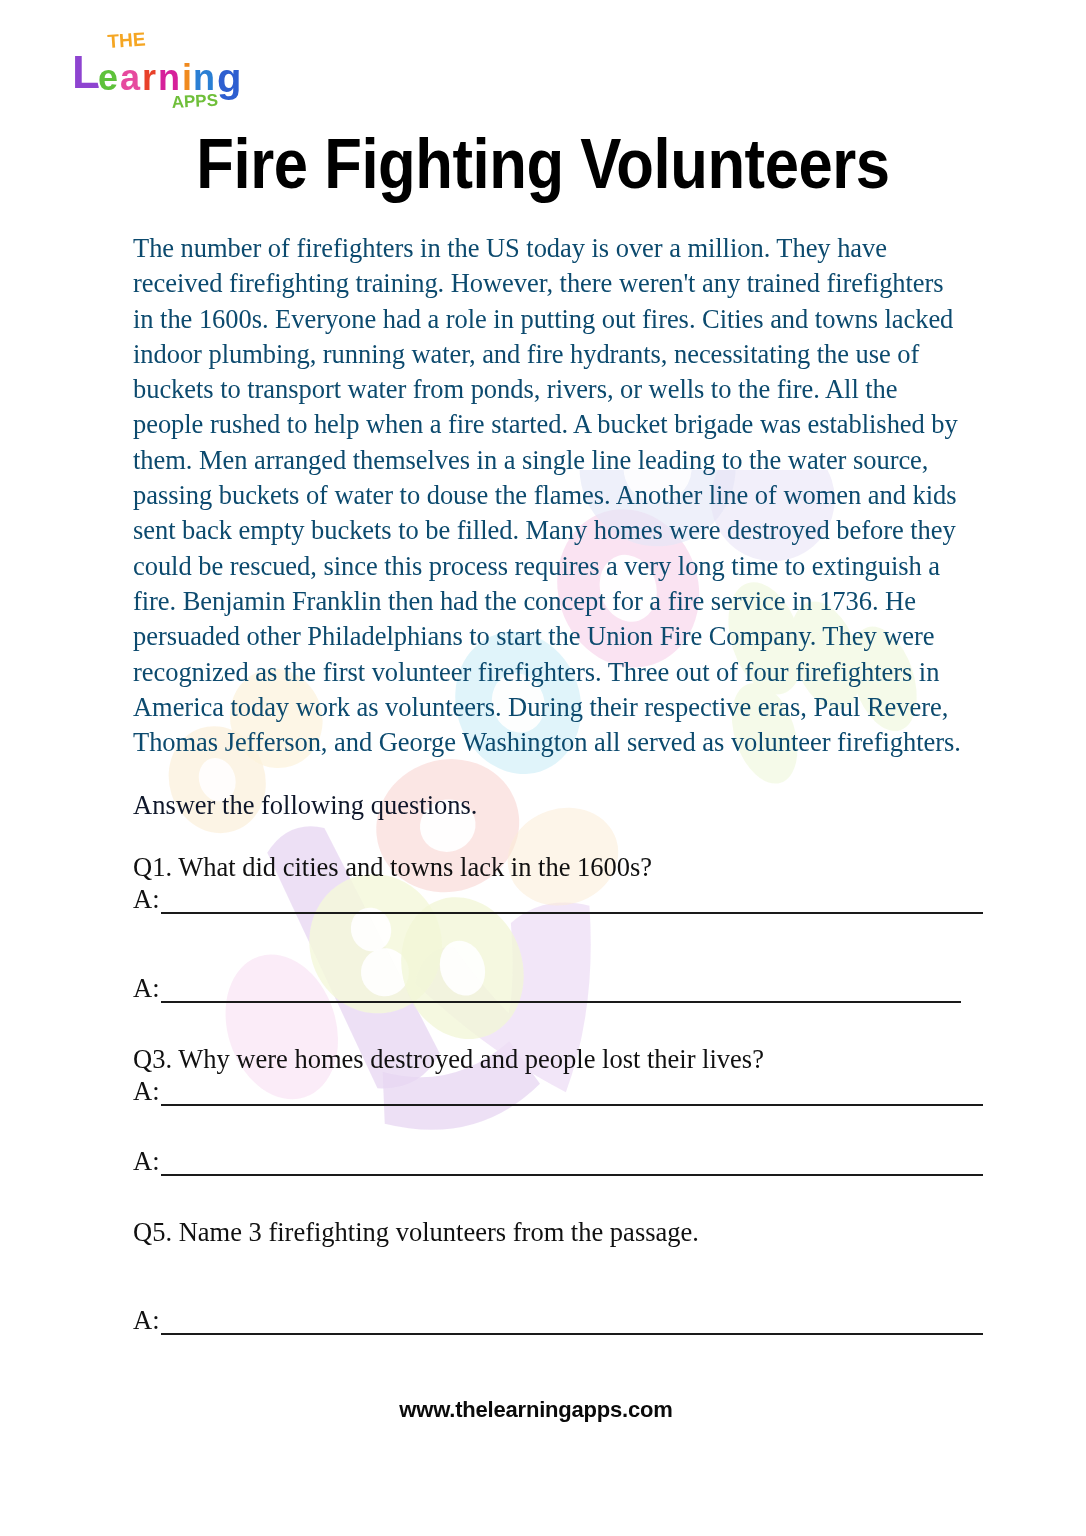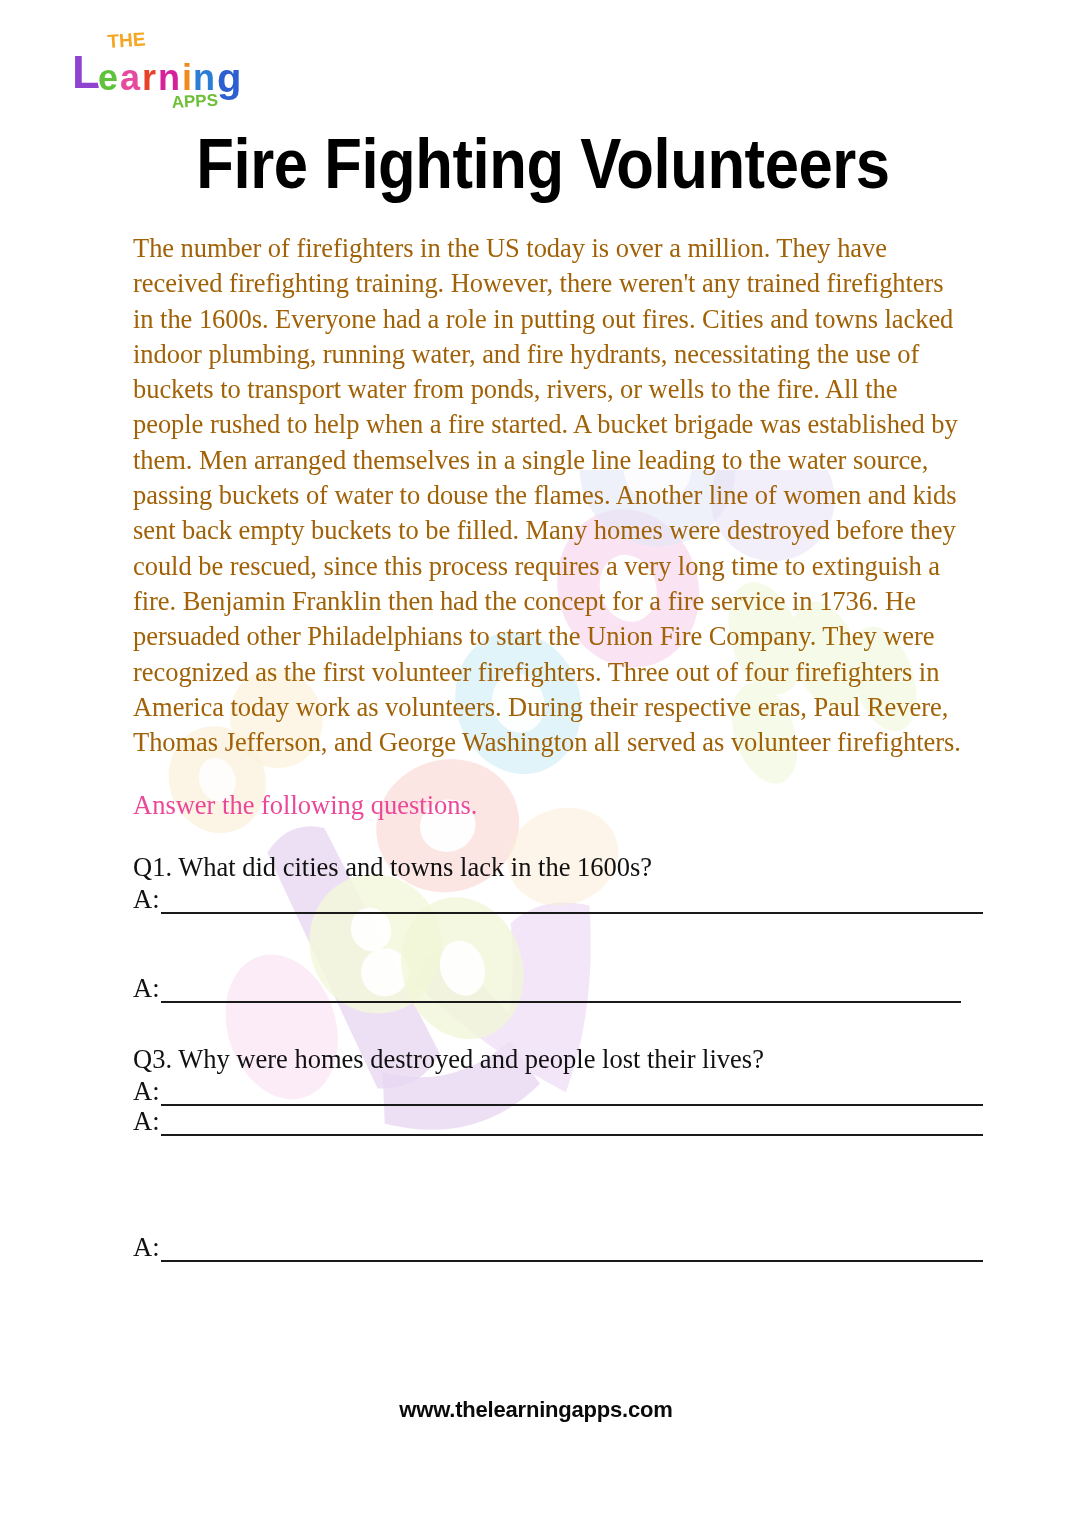--- a/index.html
+++ b/index.html
@@ -64,30 +64,30 @@
     position: absolute;
     left: 133px;
     top: 231px;
     width: 830px;
     z-index: 3;
   }
 
   .passage {
     font-size: 26.5px;
     line-height: 35.3px;
-    color: #a16207;
+    color: #0c4a6e;
     text-align: left;
     margin: 0;
     letter-spacing: -0.05px;
   }
 
   .answer-instruction {
     font-size: 26.5px;
     line-height: 35.3px;
-    color: #ec4899;
+    color: #0f172a;
     margin: 0;
     padding-top: 28px;
   }
 
   .questions {
     padding-top: 27px;
   }
   .qblock {
     margin-bottom: 0;
   }
@@ -215,34 +215,35 @@
             <span class="anslabel">A:</span>
             <span class="ansline" style="width: 822px;"></span>
           </div>
         </div>
         <div class="qblock" style="margin-bottom: 40px;">
           <div class="ansrow">
             <span class="anslabel">A:</span>
             <span class="ansline" style="width: 800px;"></span>
           </div>
         </div>
-        <div class="qblock" style="">
+        <div class="qblock" style="margin-bottom: 40px;">
           <div class="qtext">Q3. Why were homes destroyed and people lost their lives?</div>
           <div class="ansrow">
             <span class="anslabel">A:</span>
             <span class="ansline" style="width: 822px;"></span>
           </div>
         </div>
         <div class="qblock" style="margin-bottom: 40px;">
           <div class="ansrow">
             <span class="anslabel">A:</span>
             <span class="ansline" style="width: 822px;"></span>
           </div>
         </div>
         <div class="qblock" style="margin-bottom: 0px;">
+          <div class="qtext">Q5. Name 3 firefighting volunteers from the passage.</div>
           <div style="height: 56px;"></div>
           <div class="ansrow">
             <span class="anslabel">A:</span>
             <span class="ansline" style="width: 822px;"></span>
           </div>
         </div>
       </div>
   </div>
 
   <div class="footer">www.thelearningapps.com</div>

